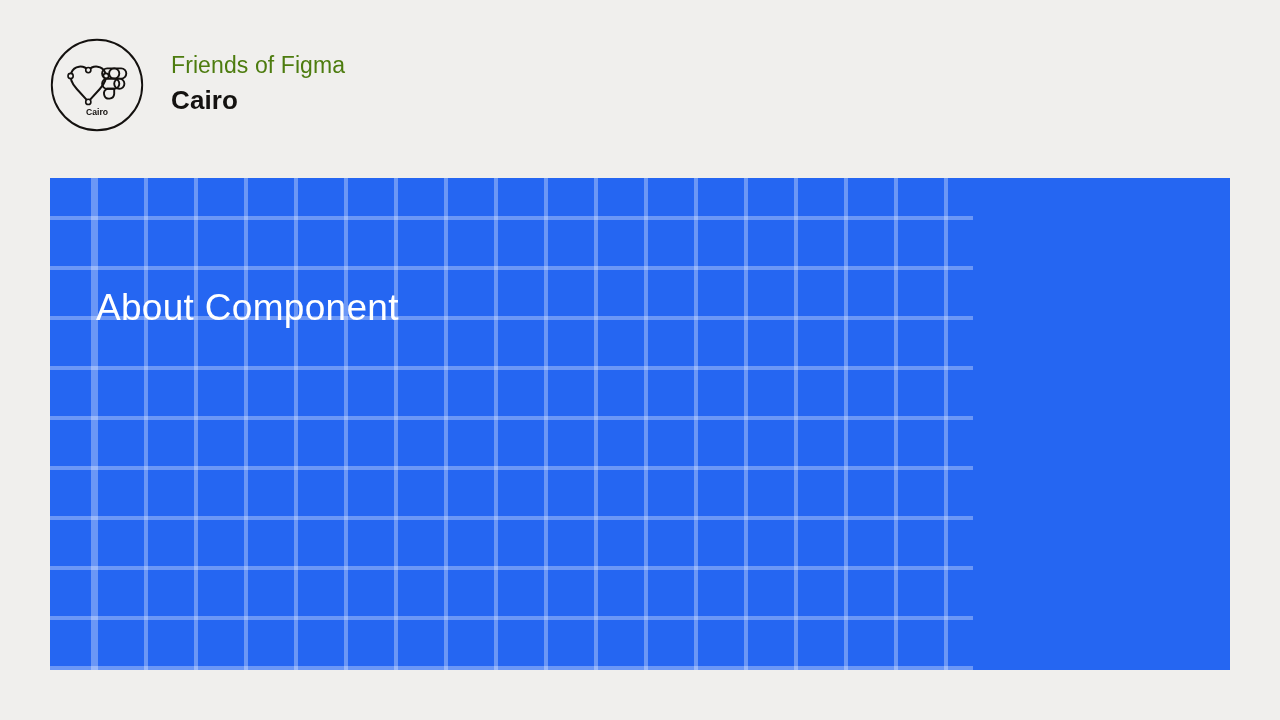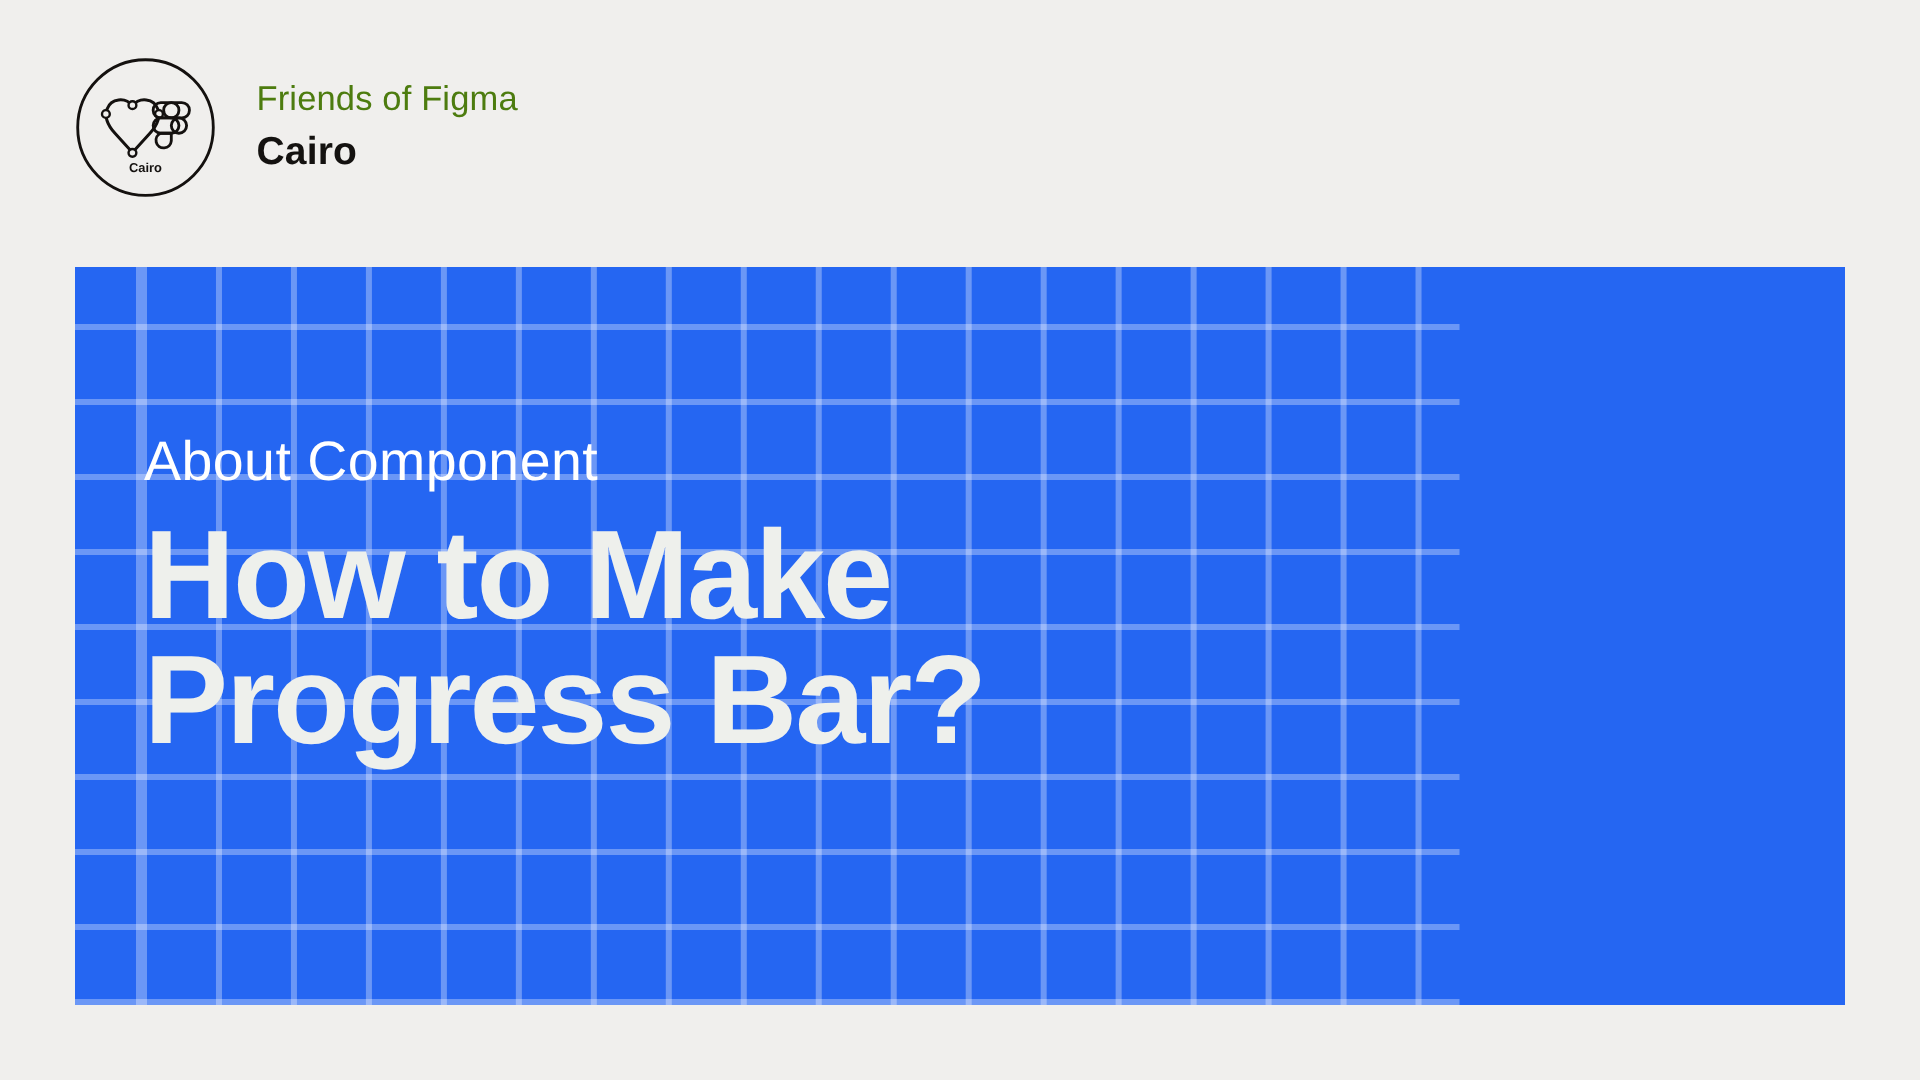--- a/index.html
+++ b/index.html
@@ -194,18 +194,14 @@
   </div>
 
 </div>
 
 <div class="hero">
   <div class="hero-grid-v"></div>
   <div class="hero-grid-h"></div>
 
   <div class="hero-content">
     <div class="eyebrow">About Component</div>
-    <div class="headline">
-      <span class="headline-line">How to Make</span>
-      <span class="headline-line">Progress Bar?</span>
-    </div>
   </div>
 </div>
 
 </body></html>

